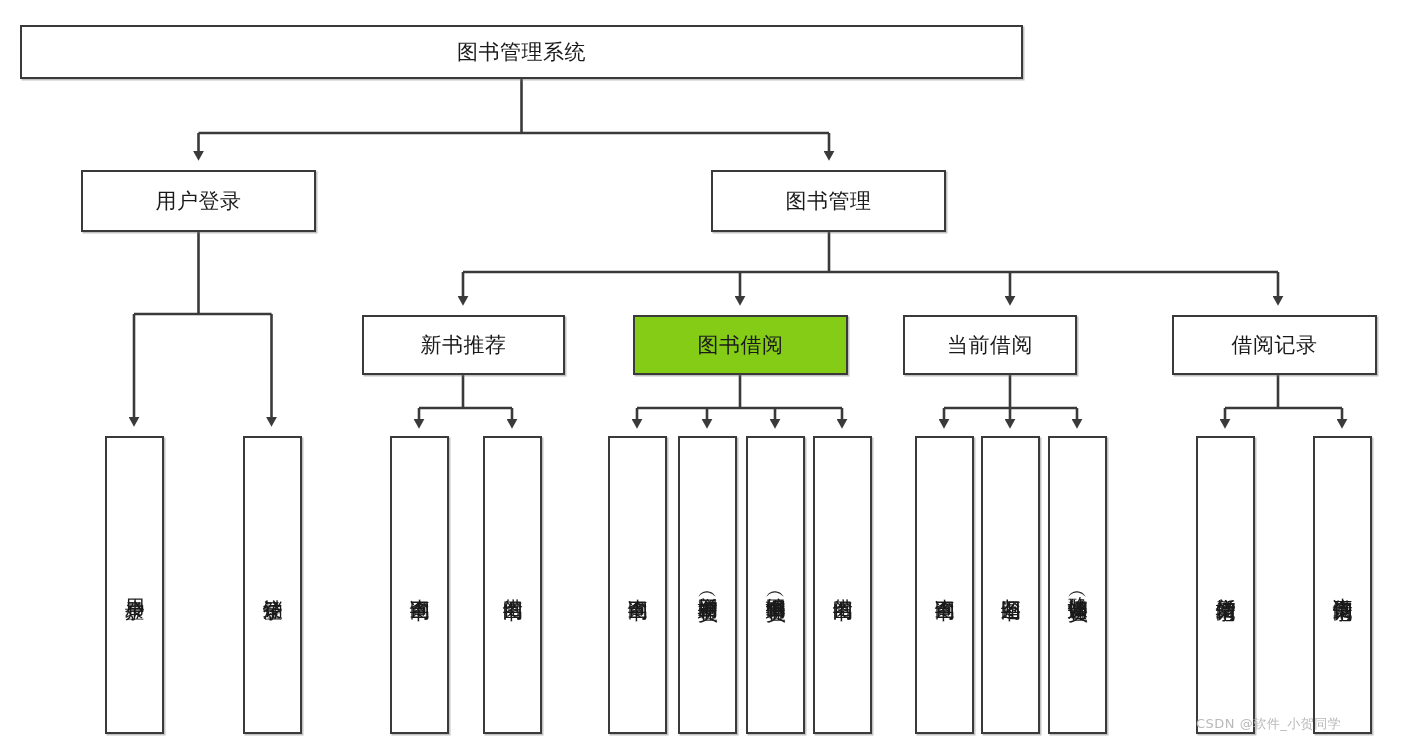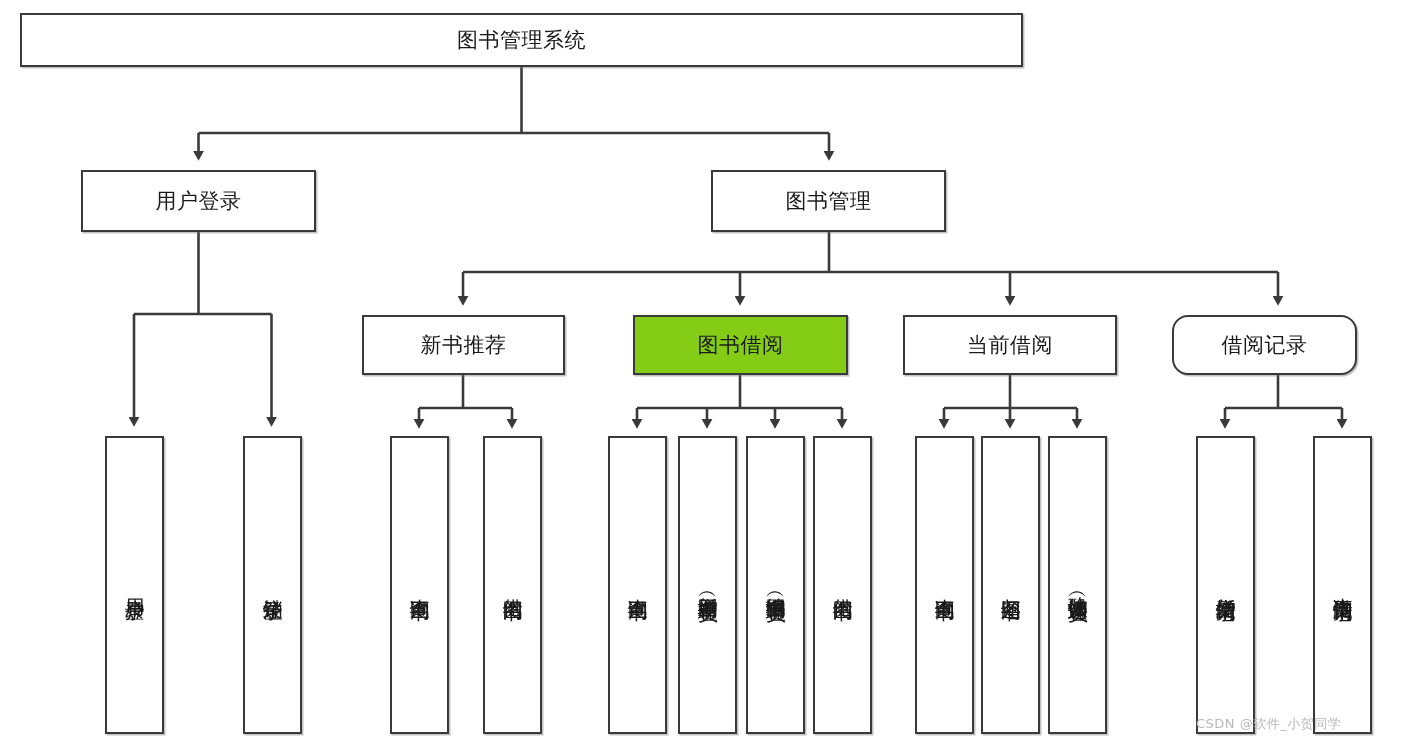--- a/index.html
+++ b/index.html
@@ -108,41 +108,41 @@
       <path d="M1010,408 L1010,420" marker-end="url(#arrow)"></path>
       <path d="M1077,408 L1077,420" marker-end="url(#arrow)"></path>
 
       <path d="M1278,375 L1278,408"></path>
       <path d="M1225,408 L1342,408"></path>
       <path d="M1225,408 L1225,420" marker-end="url(#arrow)"></path>
       <path d="M1342,408 L1342,420" marker-end="url(#arrow)"></path>
     </g>
   </svg>
 
-  <div class="node" style="left: 20px; top: 13px; width: 1003px; height: 54px; border-color: rgb(58, 58, 58); background: rgb(255, 255, 255);">
+  <div class="node" style="left: 20px; top: 25px; width: 1003px; height: 54px; border-color: rgb(58, 58, 58); background: rgb(255, 255, 255);">
     <span class="node-label" style="color: rgb(26, 26, 26);">图书管理系统</span>
   </div>
 
   <div class="node" style="left: 81px; top: 170px; width: 235px; height: 62px; border-color: rgb(58, 58, 58); background: rgb(255, 255, 255);">
     <span class="node-label" style="color: rgb(26, 26, 26);">用户登录</span>
   </div>
   <div class="node" style="left: 362px; top: 315px; width: 203px; height: 60px; border-color: rgb(58, 58, 58); background: rgb(255, 255, 255);">
     <span class="node-label" style="color: rgb(26, 26, 26);">新书推荐</span>
   </div>
 
   <div class="node" style="left: 711px; top: 170px; width: 235px; height: 62px; border-color: rgb(58, 58, 58); background: rgb(255, 255, 255);">
     <span class="node-label" style="color: rgb(26, 26, 26);">图书管理</span>
   </div>
   <div class="node" style="left: 633px; top: 315px; width: 215px; height: 60px; border-color: rgb(58, 58, 58); background: #84cc16;">
     <span class="node-label" style="color: rgb(26, 26, 26);">图书借阅</span>
   </div>
-  <div class="node" style="left: 903px; top: 315px; width: 214px; height: 60px; border-color: rgb(58, 58, 58); background: rgb(255, 255, 255);">
+  <div class="node" style="left: 903px; top: 315px; width: 174px; height: 60px; border-color: rgb(58, 58, 58); background: rgb(255, 255, 255);">
     <span class="node-label" style="color: rgb(26, 26, 26);">当前借阅</span>
   </div>
-  <div class="node" style="left: 1172px; top: 315px; width: 185px; height: 60px; border-color: rgb(58, 58, 58); background: rgb(255, 255, 255); border-radius: 16px;">
+  <div class="node" style="left: 1172px; top: 315px; width: 205px; height: 60px; border-color: rgb(58, 58, 58); background: rgb(255, 255, 255);">
     <span class="node-label" style="color: rgb(26, 26, 26);">借阅记录</span>
   </div>
 
   <div class="node leaf" style="left: 105px; top: 436px; width: 59px; height: 298px; border-color: rgb(58, 58, 58); background: rgb(255, 255, 255);">
     <span class="node-label" style="color: rgb(26, 26, 26);">用户登录</span>
   </div>
   <div class="node leaf" style="left: 243px; top: 436px; width: 59px; height: 298px; border-color: rgb(58, 58, 58); background: rgb(255, 255, 255);">
     <span class="node-label" style="color: rgb(26, 26, 26);">注销登录</span>
   </div>
   <div class="node leaf" style="left: 390px; top: 436px; width: 59px; height: 298px; border-color: rgb(58, 58, 58); background: rgb(255, 255, 255);">

